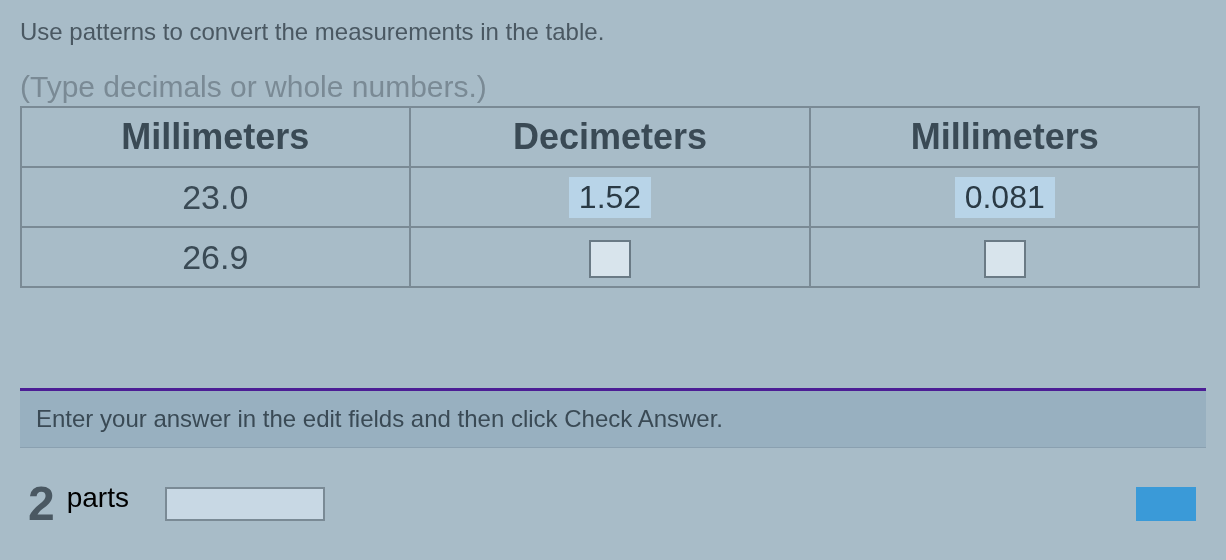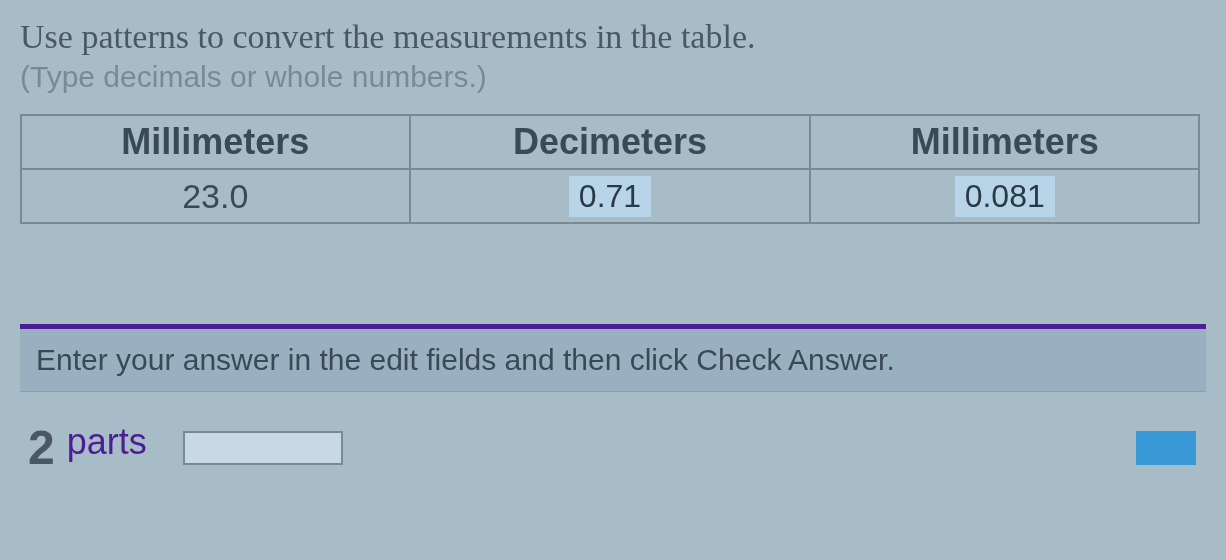--- a/index.html
+++ b/index.html
@@ -10,43 +10,42 @@
     body {
       font-family: Arial, Helvetica, sans-serif;
       background: #a8bcc8;
       width: 1226px;
       height: 560px;
       padding: 18px 20px;
       color: #3a4a55;
       overflow: hidden;
     }
     .instruction {
-      font-size: 34px;
+      font-size: 24px;
       font-weight: 500;
       color: #4a5862;
-      margin-bottom: 4px;
-      font-family: Liberation Serif, serif;
+      margin-bottom: 24px;
     }
     .sub-instruction {
       font-size: 30px;
       color: #7a8a95;
-      margin-bottom: 20px;
+      margin-bottom: 2px;
     }
     table {
       border-collapse: collapse;
       width: 1180px;
       background: transparent;
     }
     th, td {
       border: 2px solid #7a8a95;
       text-align: center;
       font-size: 34px;
       color: #3a4a55;
       font-weight: 500;
-      height: 54px;
+      height: 60px;
       vertical-align: middle;
     }
     th {
       font-weight: bold;
       font-size: 36px;
       color: #3a4a55;
     }
     .answer-filled {
       display: inline-block;
       background: #b8d4e8;
@@ -59,41 +58,41 @@
       width: 42px;
       height: 38px;
       border: 2px solid #6a7a85;
       background: #d8e4ec;
       vertical-align: middle;
     }
     .hint-bar {
       margin-top: 100px;
       background: #98b0c0;
       padding: 14px 16px;
-      font-size: 30px;
+      font-size: 24px;
       font-weight: 500;
       color: #3a4a55;
-      border-top: 5px solid #4c1d95;
+      border-top: 3px solid #4c1d95;
       border-bottom: 1px solid #8aa0b0;
     }
     .footer-row {
       margin-top: 28px;
       display: flex;
       align-items: center;
       gap: 12px;
       padding-left: 8px;
     }
     .parts-number {
       font-size: 48px;
       font-weight: bold;
       color: #4a5862;
     }
     .parts-label {
-      font-size: 36px;
-      color: #4c1d95;
+      font-size: 28px;
+      color: #000000;
       margin-top: -12px;
     }
     .footer-box {
       width: 160px;
       height: 34px;
       border: 2px solid #7a8a95;
       background: #c8d8e4;
       margin-left: 24px;
     }
     .footer-blue {
@@ -115,24 +114,33 @@
     <tr>
       <th>Millimeters</th>
       <th>Decimeters</th>
       <th>Millimeters</th>
     </tr>
   </thead>
   <tbody>
     <tr>
       <td>23.0</td>
       <td>
-        <span class="answer-filled">0.71</span>
+        <span class="answer-filled">1.52</span>
       </td>
       <td>
         <span class="answer-filled">0.081</span>
+      </td>
+    </tr>
+    <tr>
+      <td>26.9</td>
+      <td>
+        <span class="answer-input"></span>
+      </td>
+      <td>
+        <span class="answer-input"></span>
       </td>
     </tr>
   </tbody>
 </table>
 
 <div class="hint-bar">Enter your answer in the edit fields and then click Check Answer.</div>
 
 <div class="footer-row">
   <span class="parts-number">2</span>
   <span class="parts-label">parts</span>

